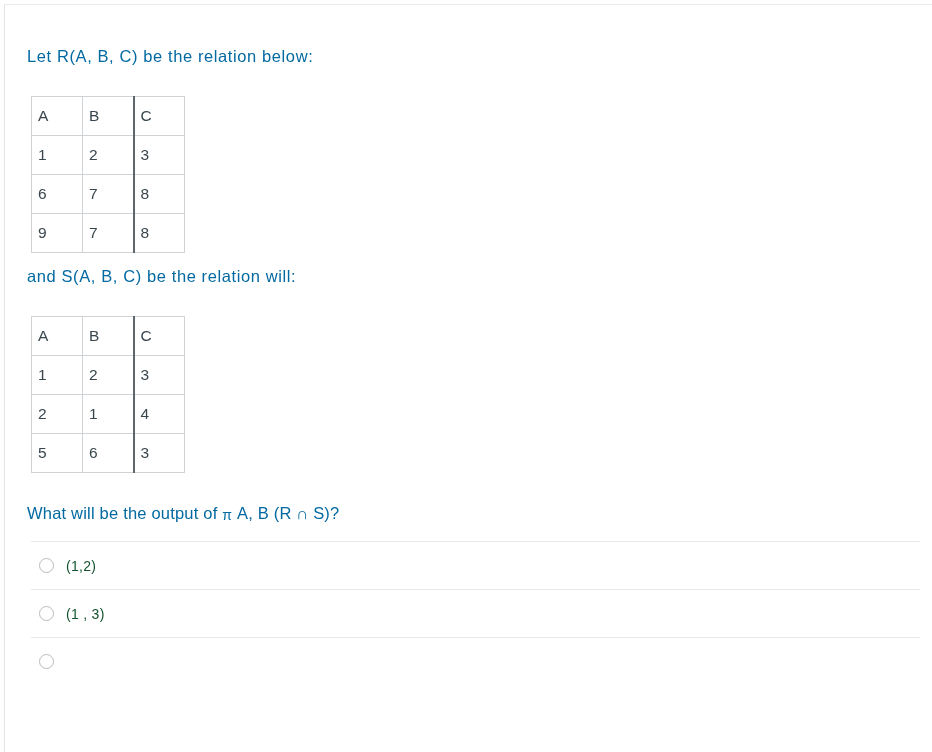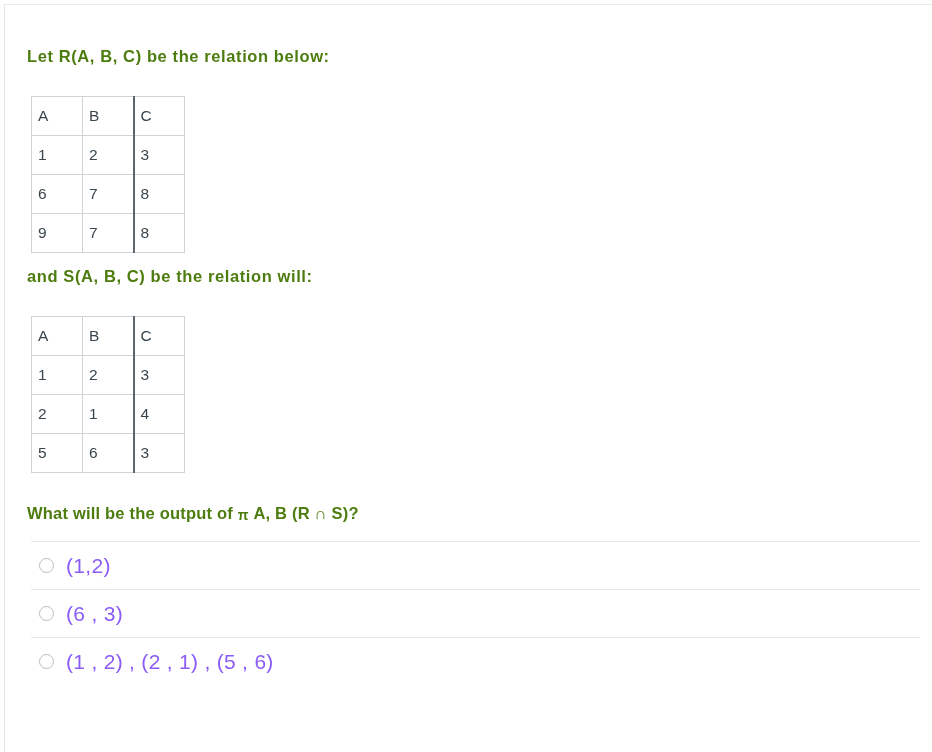--- a/index.html
+++ b/index.html
@@ -26,23 +26,22 @@
     box-sizing: border-box;
     background: #fff;
   }
   .content {
     padding: 0;
   }
   .prompt-line {
     position: absolute;
     font-size: 16.5px;
     letter-spacing: 0.6px;
-    color: #4d7c0f;
+    color: #0369a1;
     white-space: nowrap;
-    font-weight: bold;
   }
   #prompt-r   { left: 22px; top: 42px; }
   #prompt-s   { left: 22px; top: 262px; }
   #question   { left: 22px; top: 481px; letter-spacing: 0.2px; margin-top: 18px; }
 
   .rel-table {
     position: absolute;
     border-collapse: collapse;
     table-layout: fixed;
   }
@@ -79,22 +78,22 @@
   .radio {
     width: 13px;
     height: 13px;
     border: 1px solid #b7bcc0;
     border-radius: 50%;
     flex: 0 0 auto;
     margin: 0 5px 0 8px;
     background: #fff;
   }
   .option-label {
-    font-size: 21px;
-    color: #8b5cf6;
+    font-size: 14px;
+    color: #14532d;
     letter-spacing: 0.3px;
     padding-left: 7px;
     white-space: nowrap;
   }
   .pi-sym {
     font-size: 14px;
     position: relative;
     top: 1px;
   }
 </style>
@@ -164,22 +163,21 @@
       <span>A, B (R ∩ S)?</span>
     </div>
 
     <div class="options">
       <div class="option-row">
         <span class="radio"></span>
         <span class="option-label">(1,2)</span>
       </div>
       <div class="option-row">
         <span class="radio"></span>
-        <span class="option-label">(6 , 3)</span>
+        <span class="option-label">(1 , 3)</span>
       </div>
       <div class="option-row">
         <span class="radio"></span>
-        <span class="option-label">(1 , 2) , (2 , 1) , (5 , 6)</span>
       </div>
     </div>
 
   </div>
 </div>
 
 </body></html>

